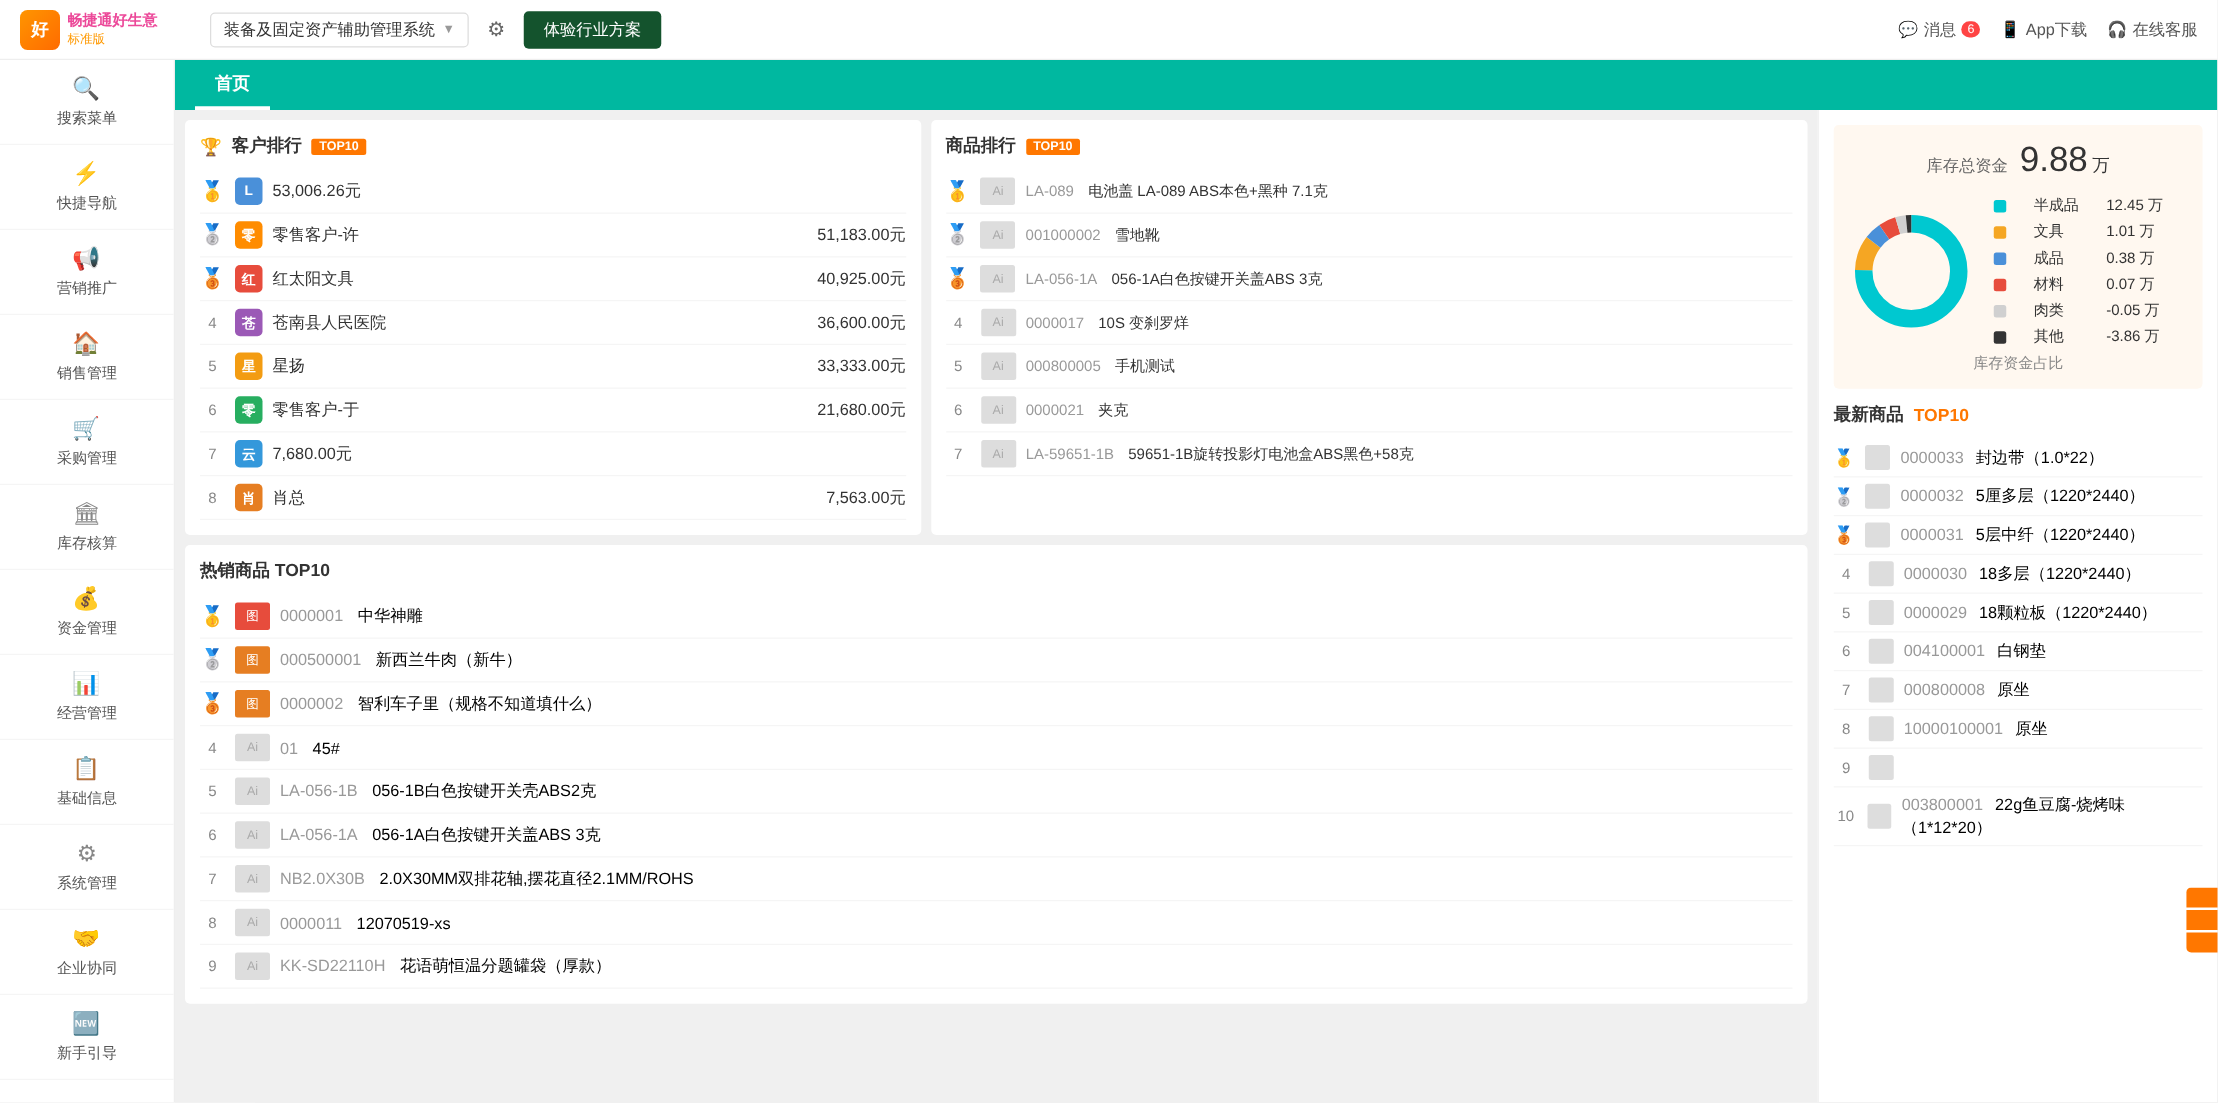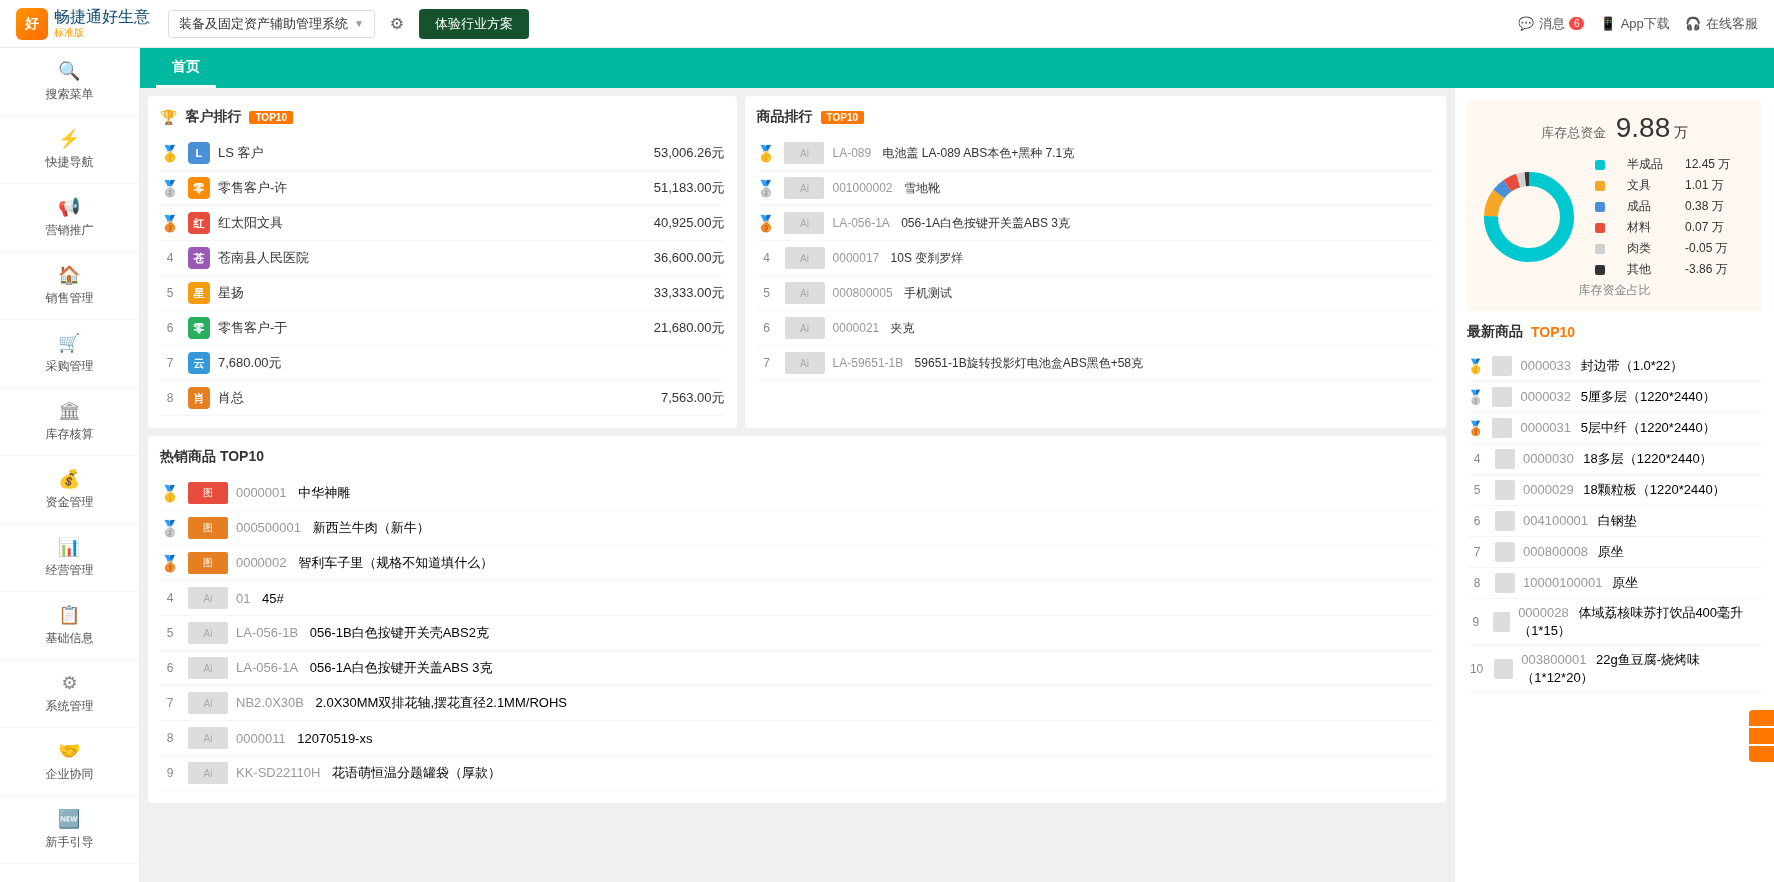--- a/index.html
+++ b/index.html
@@ -2,21 +2,21 @@
 <html><head>
   <meta charset="utf-8">
   <style>
     * { margin: 0; padding: 0; box-sizing: border-box; }
     body { font-family: 'Microsoft YaHei', Arial, sans-serif; font-size: 13px; background: #f5f5f5; width: 1774px; min-height: 882px; overflow-x: hidden; }
 
     
     .topbar { display: flex; align-items: center; height: 48px; background: #fff; border-bottom: 1px solid #eee; padding: 0 16px; gap: 12px; }
     .topbar-logo { display: flex; align-items: center; gap: 6px; width: 140px; }
     .logo-icon { width: 32px; height: 32px; background: linear-gradient(135deg, #ff9500, #ff6b00); border-radius: 6px; display: flex; align-items: center; justify-content: center; color: #fff; font-size: 14px; font-weight: bold; }
-    .logo-text { font-size: 16px; color: #0c4a6e; font-weight: normal; line-height: 1.2; }
+    .logo-text { font-size: 12px; color: #ec4899; font-weight: bold; line-height: 1.2; }
     .logo-sub { font-size: 10px; color: #ff9900; }
     .topbar-system { display: flex; align-items: center; gap: 8px; flex: 1; }
     .system-select { display: flex; align-items: center; gap: 6px; border: 1px solid #ddd; border-radius: 4px; padding: 4px 10px; cursor: pointer; font-size: 13px; color: #333; background: #fff; }
     .system-select .arrow { color: #999; font-size: 10px; }
     .gear-btn { width: 28px; height: 28px; display: flex; align-items: center; justify-content: center; color: #666; cursor: pointer; font-size: 16px; }
     .trial-btn { background: #14532d; color: #fff; border: none; border-radius: 4px; padding: 6px 16px; cursor: pointer; font-size: 13px; }
     .topbar-right { display: flex; align-items: center; gap: 16px; margin-left: auto; }
     .topbar-right-item { display: flex; align-items: center; gap: 4px; cursor: pointer; color: #555; font-size: 13px; }
     .badge { background: #ff4444; color: #fff; border-radius: 8px; font-size: 10px; padding: 1px 5px; }
 
@@ -50,21 +50,21 @@
     
     .rank-list { list-style: none; }
     .rank-item { display: flex; align-items: center; padding: 6px 0; border-bottom: 1px solid #f5f5f5; gap: 8px; }
     .rank-num { width: 20px; text-align: center; font-size: 12px; color: #888; }
     .rank-avatar { width: 22px; height: 22px; border-radius: 4px; display: flex; align-items: center; justify-content: center; color: #fff; font-size: 11px; font-weight: bold; }
     .rank-name { flex: 1; font-size: 13px; color: #333; }
     .rank-value { font-size: 13px; color: #333; }
 
     
     .prod-rank-item { display: flex; align-items: center; padding: 6px 0; border-bottom: 1px solid #f5f5f5; gap: 8px; }
-    .prod-thumb { width: 40px; height: 22px; background: #ddd; border-radius: 2px; display: flex; align-items: center; justify-content: center; color: #aaa; font-size: 10px; }
+    .prod-thumb { width: 28px; height: 22px; background: #ddd; border-radius: 2px; display: flex; align-items: center; justify-content: center; color: #aaa; font-size: 10px; }
     .prod-info { flex: 1; font-size: 12px; color: #333; }
     .prod-code { color: #999; margin-right: 8px; }
 
     
     .two-col { display: flex; gap: 8px; }
     .two-col .card { flex: 1; }
 
     
     .inventory-total { text-align: center; margin-bottom: 12px; }
     .inventory-amount { font-size: 24px; font-weight: bold; color: #333; }
@@ -203,21 +203,20 @@
           <div class="card" style="min-width:320px;">
             <div class="card-title">
               <span>🏆</span>
               <span>客户排行</span>
               <span class="top10-badge">TOP10</span>
             </div>
             <ul class="rank-list" id="customer-rank-list">
                 <li class="rank-item">
     <span style="font-size:16px;">🥇</span>
     <span class="rank-avatar" style="background:#4a90d9">L</span>
-    <span class="rank-name">LS 客户</span>
     <span class="rank-value">53,006.26元</span>
   </li>
                 <li class="rank-item">
     <span style="font-size:16px;">🥈</span>
     <span class="rank-avatar" style="background:#ff8c00">零</span>
     <span class="rank-name">零售客户-许</span>
     <span class="rank-value">51,183.00元</span>
   </li>
                 <li class="rank-item">
     <span style="font-size:16px;">🥉</span>
@@ -525,24 +524,20 @@
     <span class="new-prod-rank">8</span>
     <div class="new-prod-thumb"></div>
     <span>
       <span class="new-prod-code">10000100001</span>
       <span>原坐</span>
     </span>
   </div>
               <div class="new-prod-item">
     <span class="new-prod-rank">9</span>
     <div class="new-prod-thumb"></div>
-    <span>
-      <span class="new-prod-code">0000028</span>
-      <span>体域荔核味苏打饮品400毫升（1*15）</span>
-    </span>
   </div>
               <div class="new-prod-item">
     <span class="new-prod-rank">10</span>
     <div class="new-prod-thumb"></div>
     <span>
       <span class="new-prod-code">003800001</span>
       <span>22g鱼豆腐-烧烤味（1*12*20）</span>
     </span>
   </div>
             </div>

